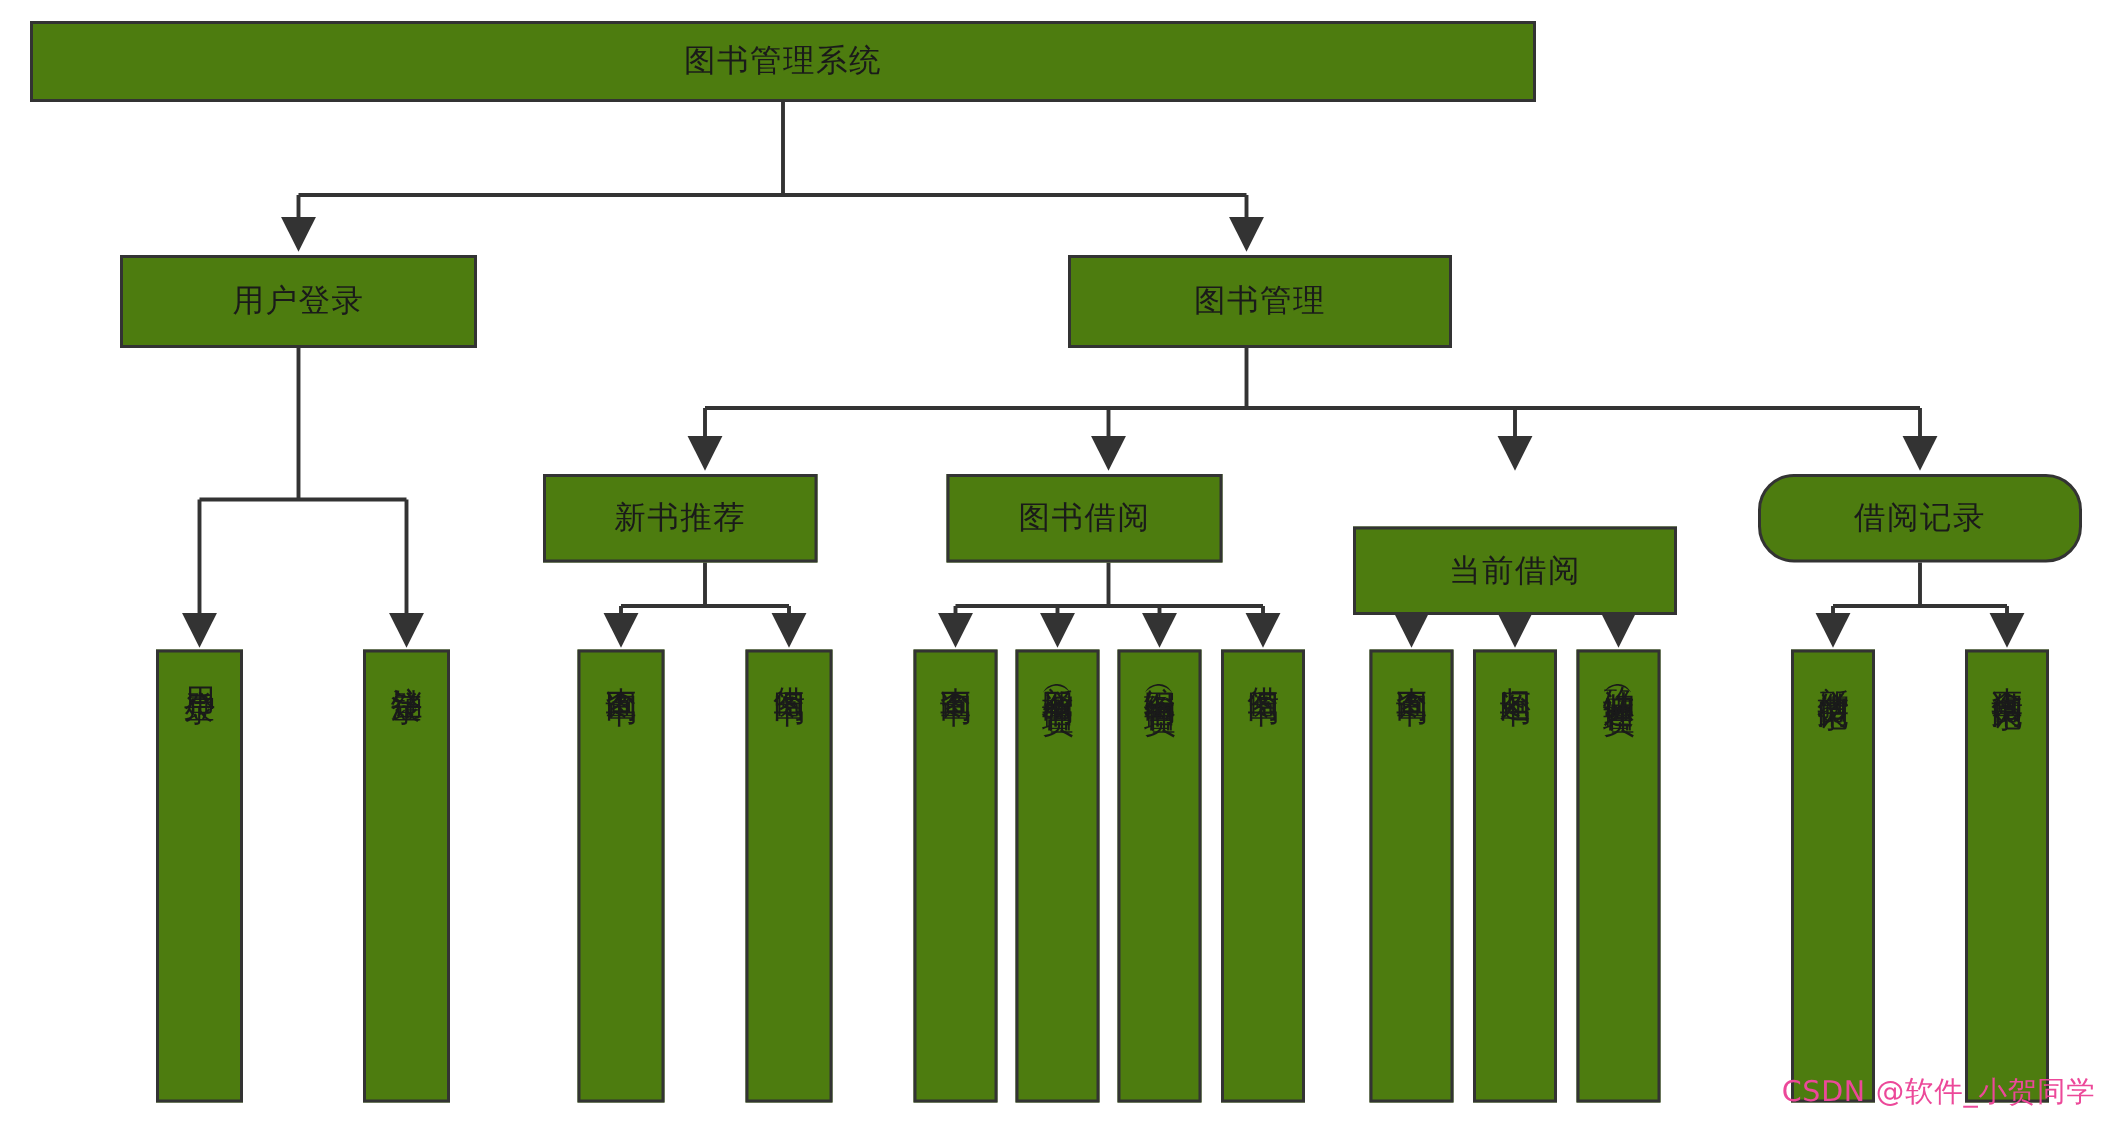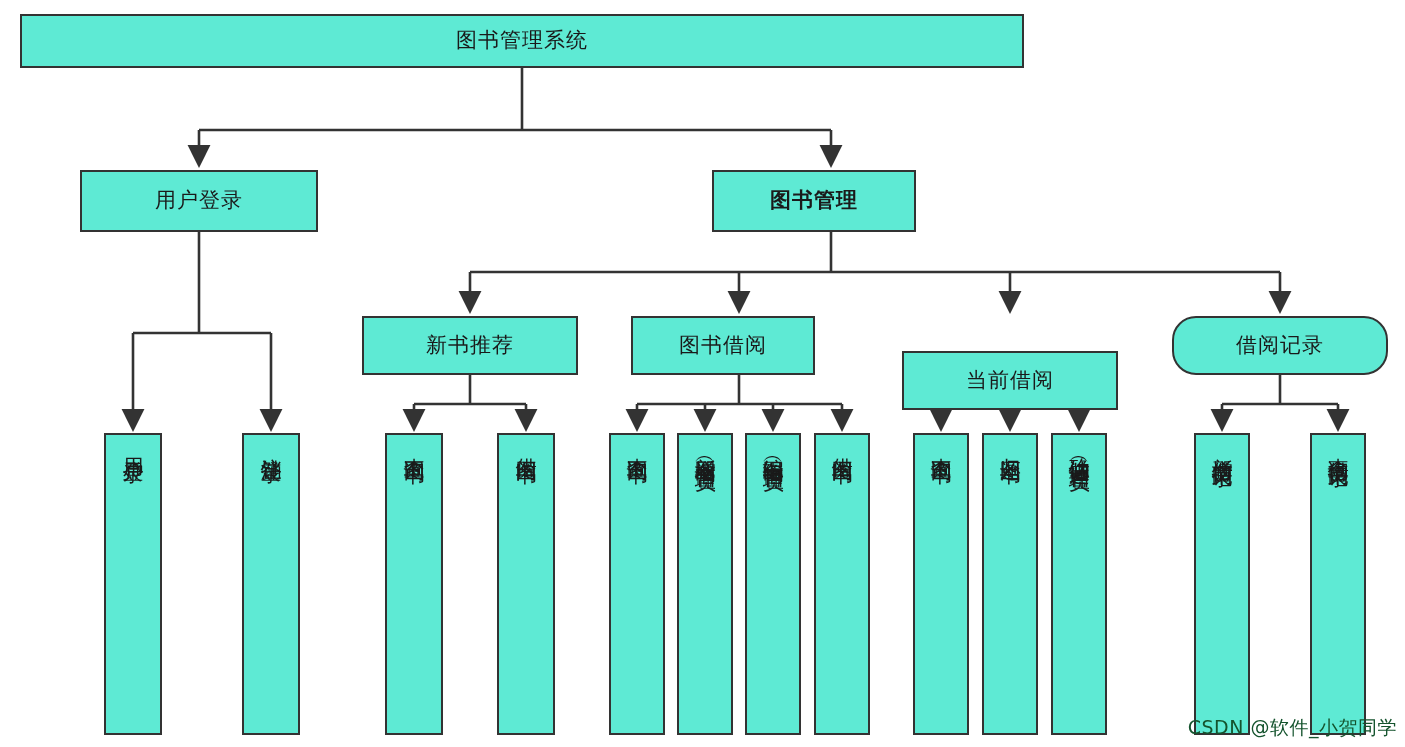--- a/index.html
+++ b/index.html
@@ -21,21 +21,21 @@
   #svg-layer {
     position: absolute;
     left: 0;
     top: 0;
     width: 1405px;
     height: 747px;
   }
   .node {
     position: absolute;
     box-sizing: border-box;
-    background: #5eead4;
+    background: #4d7c0f;
     border: 2px solid #333333;
     display: flex;
     align-items: center;
     justify-content: center;
     color: #1a1a1a;
     z-index: 3;
   }
   .node-h {
     font-size: 21px;
     letter-spacing: 1px;
@@ -51,21 +51,21 @@
     align-items: center;
     justify-content: flex-start;
     padding-top: 6px;
     text-align: left;
   }
   .watermark {
     position: absolute;
     right: 8px;
     bottom: 6px;
     font-size: 19px;
-    color: #14532d;
+    color: #ec4899;
     letter-spacing: 0.5px;
     white-space: nowrap;
     z-index: 6;
     pointer-events: none;
   }
 </style>
 </head>
 <body>
 
 <div id="canvas">
@@ -117,23 +117,23 @@
       <path d="M 1280 375 L 1280 404"></path>
       <path d="M 1222 404 L 1338 404"></path>
       <path d="M 1222 404 L 1222 428" marker-end="url(#arrow)"></path>
       <path d="M 1338 404 L 1338 428" marker-end="url(#arrow)"></path>
     </g>
   </svg>
 
   <div class="node node-h" style="left:20px; top:14px; width:1004px; height:54px;">图书管理系统</div>
 
   <div class="node node-h" style="left:80px; top:170px; width:238px; height:62px;">用户登录</div>
-  <div class="node node-h" style="left:712px; top:170px; width:204px; height:62px;font-weight:bold;">图书管理</div>
+  <div class="node node-h" style="left:712px; top:170px; width:256px; height:62px;">图书管理</div>
 
-  <div class="node node-h" style="left:362px; top:316px; width:216px; height:59px;">新书推荐</div>
+  <div class="node node-h" style="left:362px; top:316px; width:183px; height:59px;">新书推荐</div>
   <div class="node node-h" style="left:631px; top:316px; width:184px; height:59px;">图书借阅</div>
   <div class="node node-h" style="left:902px; top:316px; width:216px; height:59px;margin-top:35px;">当前借阅</div>
   <div class="node node-h" style="left:1172px; top:316px; width:216px; height:59px;border-radius:24px;">借阅记录</div>
 
   <div class="node node-v" style="left:104px; top:433px; width:58px; height:302px;">用户登录</div>
   <div class="node node-v" style="left:242px; top:433px; width:58px; height:302px;">注销登录</div>
 
   <div class="node node-v" style="left:385px; top:433px; width:58px; height:302px;">查询图书</div>
   <div class="node node-v" style="left:497px; top:433px; width:58px; height:302px;">借阅图书</div>
 

